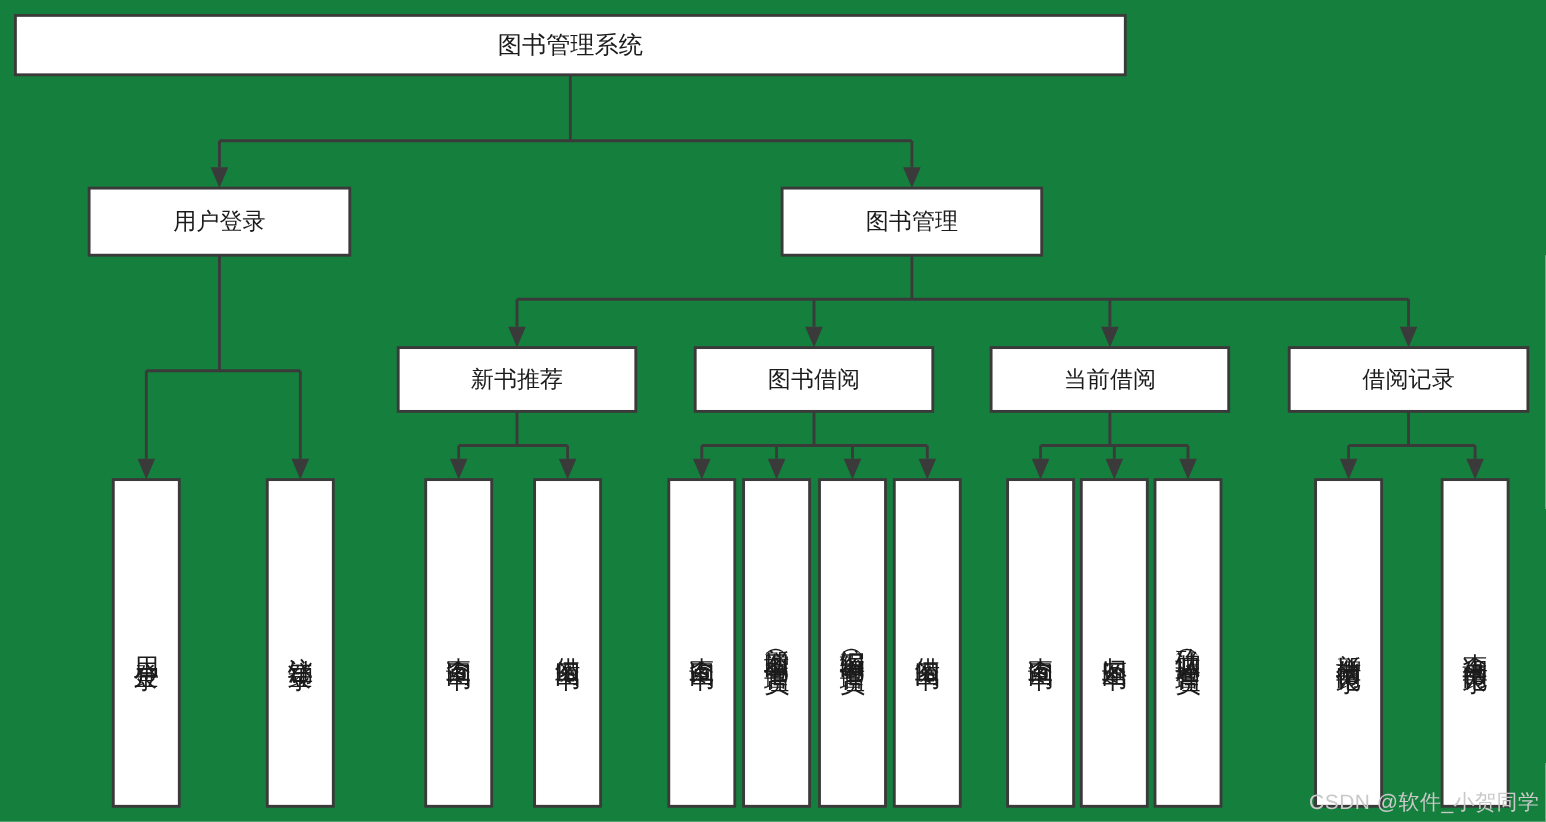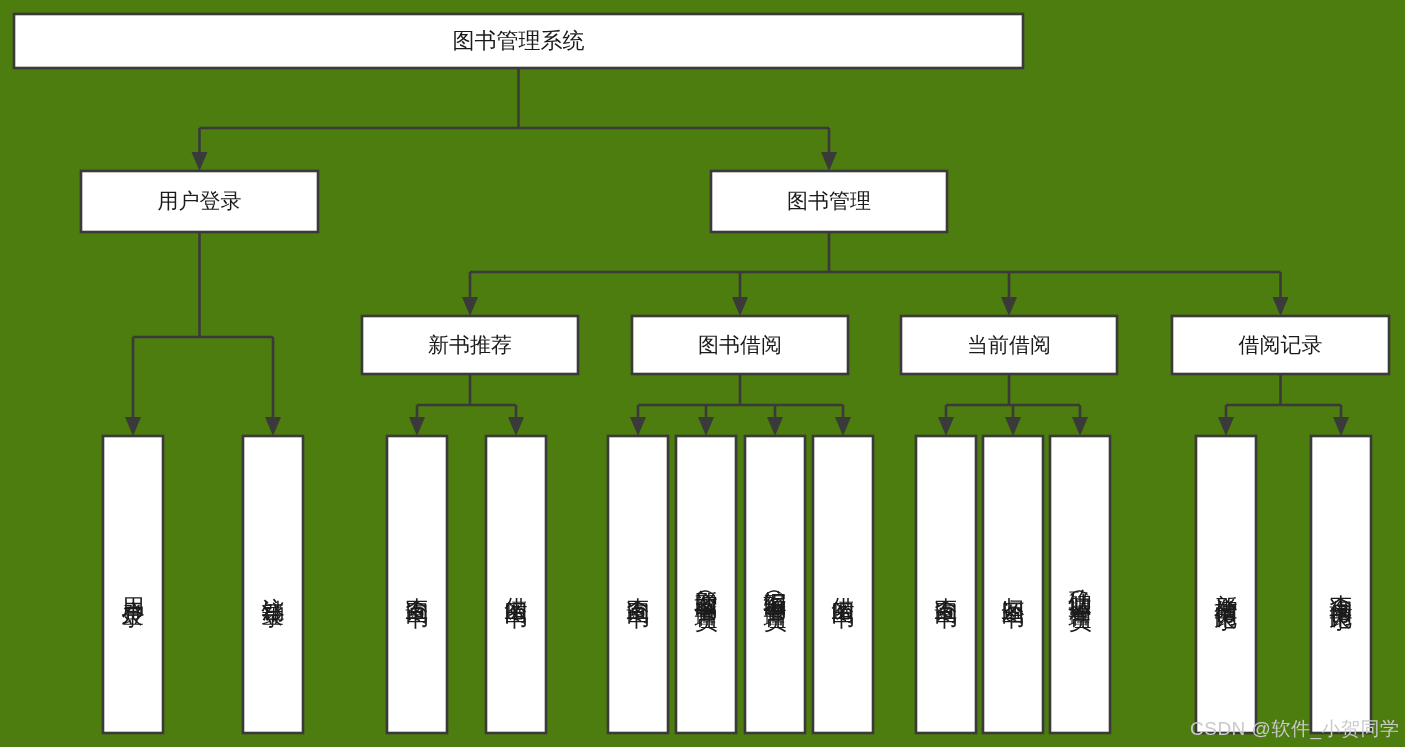--- a/index.html
+++ b/index.html
@@ -10,21 +10,21 @@
   body {
     width: 1405px;
     height: 747px;
     font-family: "Liberation Sans", "DejaVu Sans", sans-serif;
     overflow: hidden;
   }
   #diagram-root {
     position: relative;
     width: 1405px;
     height: 747px;
-    background: #4d7c0f;
+    background: #15803d;
   }
   svg.diagram-svg {
     position: absolute;
     left: 0;
     top: 0;
     width: 1405px;
     height: 747px;
   }
   .node-box {
     fill: #ffffff;

